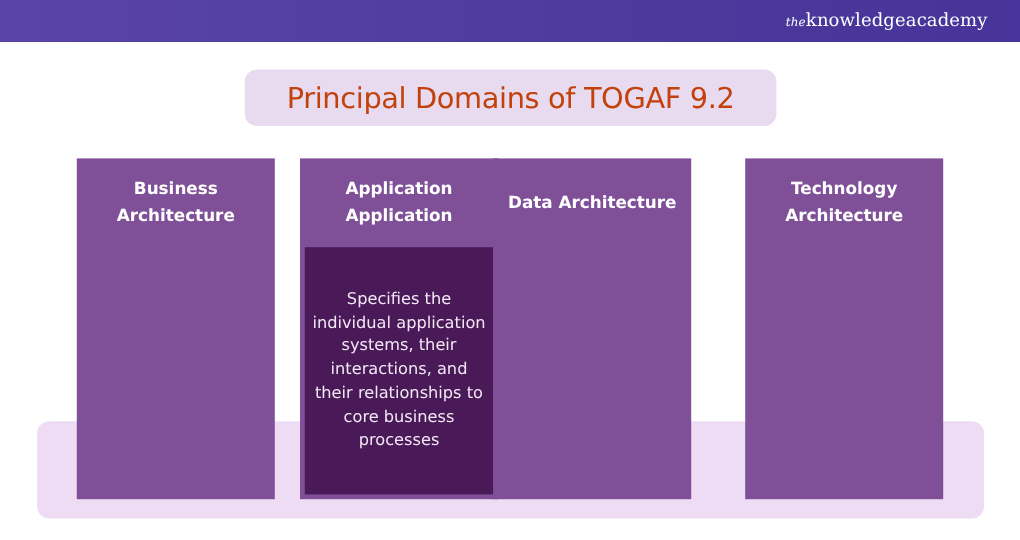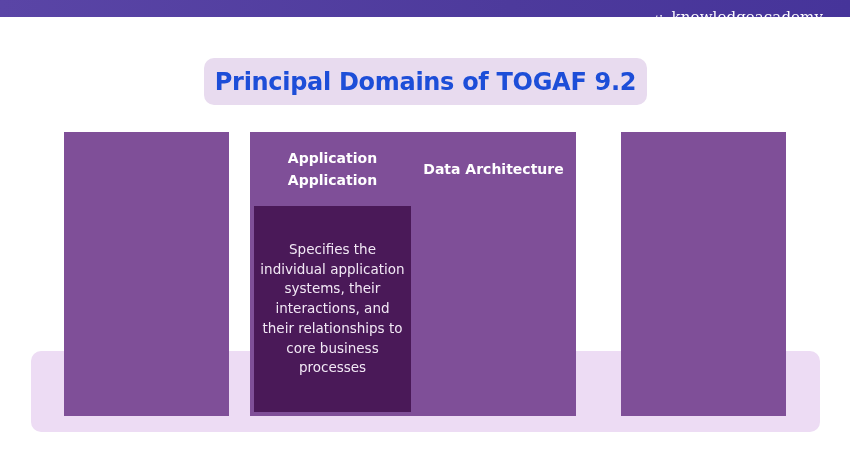--- a/index.html
+++ b/index.html
@@ -3,36 +3,36 @@
 <meta charset="utf-8">
 <style>
   html, body { margin: 0; padding: 0; }
   body {
     width: 850px; height: 450px; overflow: hidden;
     background: #ffffff;
     font-family: "DejaVu Sans", sans-serif;
     position: relative;
   }
   .topbar {
-    position: absolute; left: 0; top: 0; width: 850px; height: 17px;
+    position: absolute; left: 0; top: 0; width: 850px; height: 35px;
     background: linear-gradient(90deg, #5a45a6 0%, #4d3a9c 60%, #46349a 100%);
   }
   .brand {
     position: absolute; right: 27px; top: 8px;
     color: #ffffff; font-family: "DejaVu Serif", serif; font-size: 15px;
     letter-spacing: 0.1px;
   }
   .brand .the { font-style: italic; font-size: 10px; }
   .title-pill {
     position: absolute; left: 204px; top: 58px; width: 443px; height: 47px;
     background: #e8dbef; border-radius: 10px;
     display: flex; align-items: center; justify-content: center;
   }
   .title-pill h1 {
-    margin: 0; font-size: 24px; font-weight: bold; color: #1d4ed8;
+    margin: 0; font-size: 24px; font-weight: normal; color: #c2410c;
     font-family: "DejaVu Sans", sans-serif; letter-spacing: -0.3px;
   }
   .band {
     position: absolute; left: 31px; top: 351px; width: 789px; height: 81px;
     background: #eddcf4; border-radius: 10px;
   }
   .card {
     position: absolute; top: 132px; width: 165px; height: 284px;
     background: #7f4f98;
   }
@@ -58,25 +58,27 @@
   </div>
 </div>
 
 <div class="title-pill">
   <h1>Principal Domains of TOGAF 9.2</h1>
 </div>
 
 <div class="band"></div>
 
 <div class="card" style="left:64px">
+  <div class="head">Business Architecture</div>
 </div>
 
 <div class="card" style="left:250px">
   <div class="head">Application Application</div>
   <div class="body">Specifies the individual application systems, their interactions, and their relationships to core business processes</div>
 </div>
 
 <div class="card" style="left:411px">
   <div class="head">Data Architecture</div>
 </div>
 
 <div class="card" style="left:621px">
+  <div class="head">Technology Architecture</div>
 </div>
 
 </body></html>

